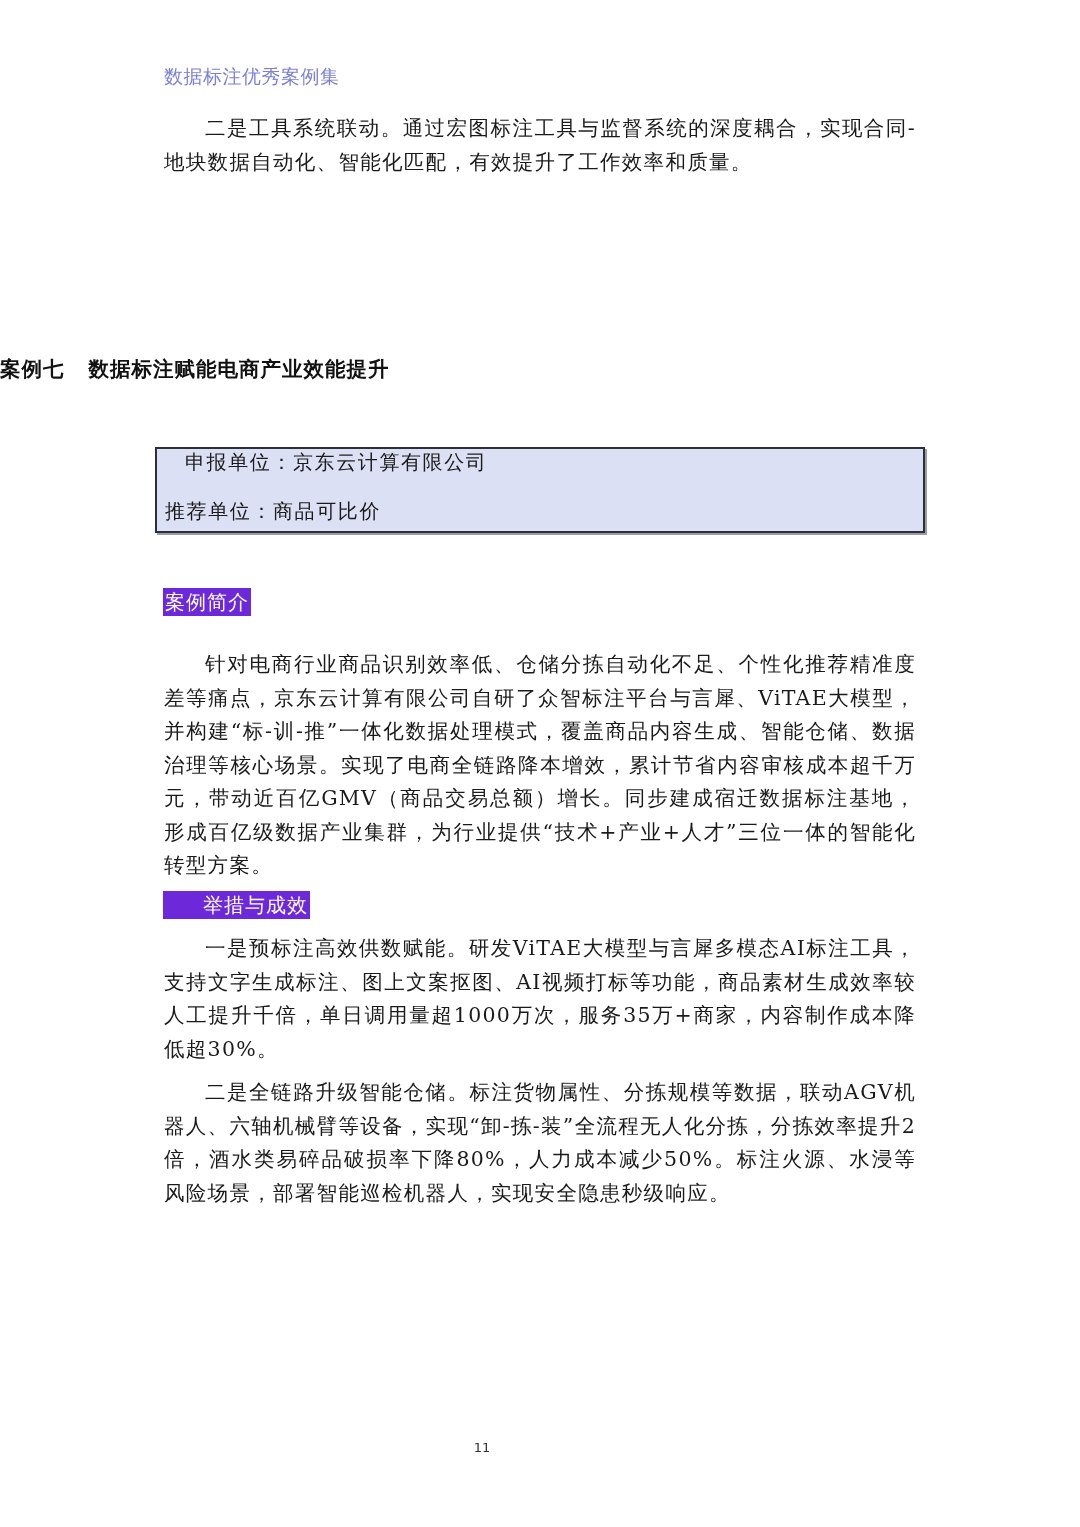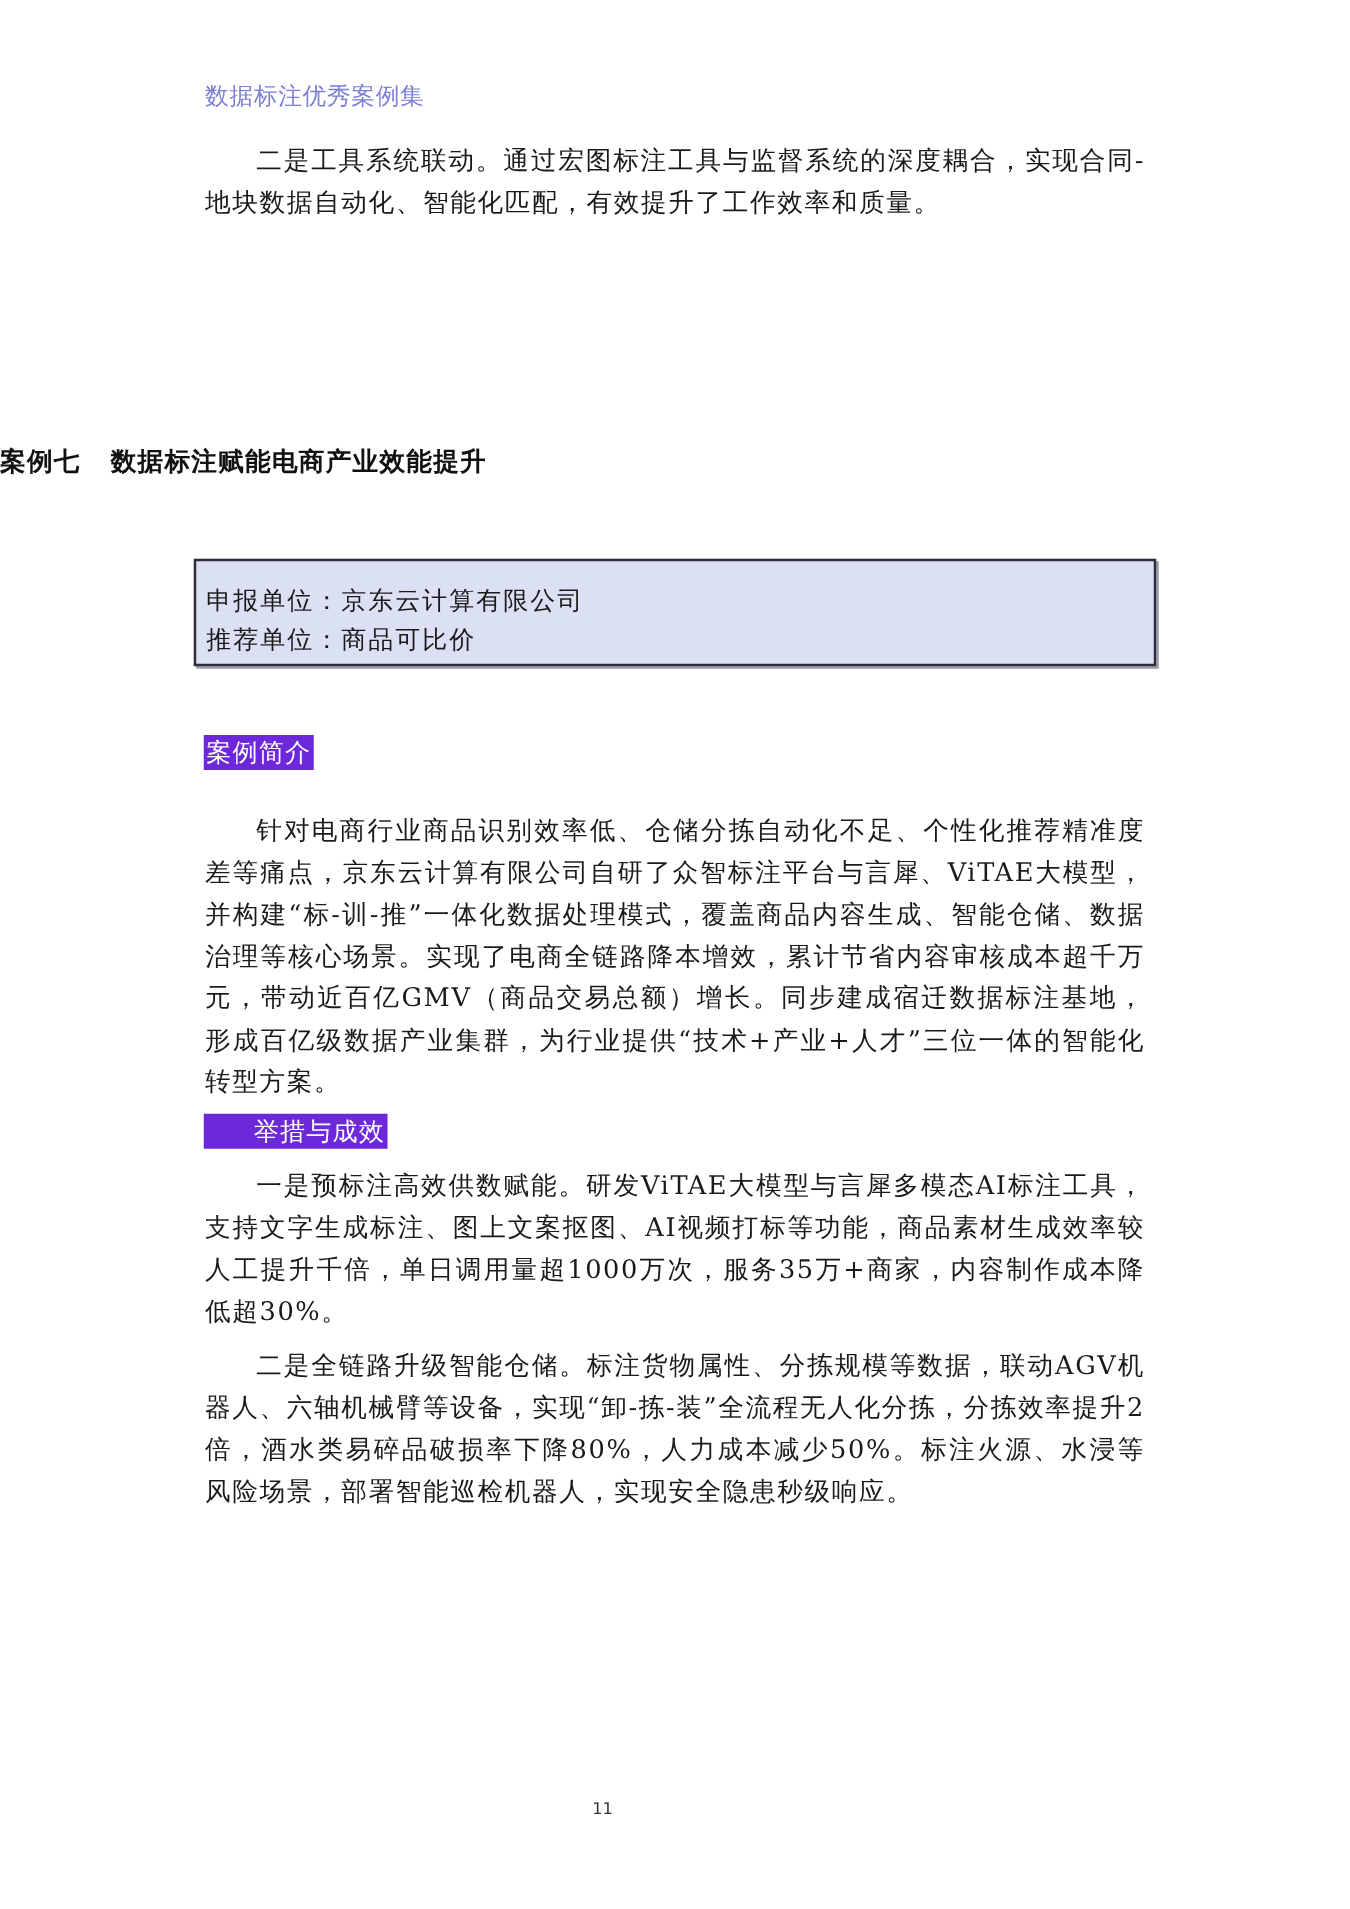--- a/index.html
+++ b/index.html
@@ -96,21 +96,21 @@
 
 <div class="content" style="top:112px;">
   <p class="para">二是工具系统联动。通过宏图标注工具与监督系统的深度耦合，实现合同-地块数据自动化、智能化匹配，有效提升了工作效率和质量。</p>
 </div>
 
 <div class="case-title">
   <span>案例七</span><span class="gap"></span><span>数据标注赋能电商产业效能提升</span>
 </div>
 
 <div class="info-box">
-  <div class="info-row" style="top:18px;">
+  <div class="info-row" style="top:0;margin-left:20px;">
     <span>申报单位：</span><span>京东云计算有限公司</span>
   </div>
   <div class="info-row" style="top:49px;">
     <span>推荐单位：</span><span>商品可比价</span>
   </div>
 </div>
 
 <div class="section-tag" style="top:588px;">案例简介</div>
 
 <div class="content" style="top:636px;margin-top:12px;">

